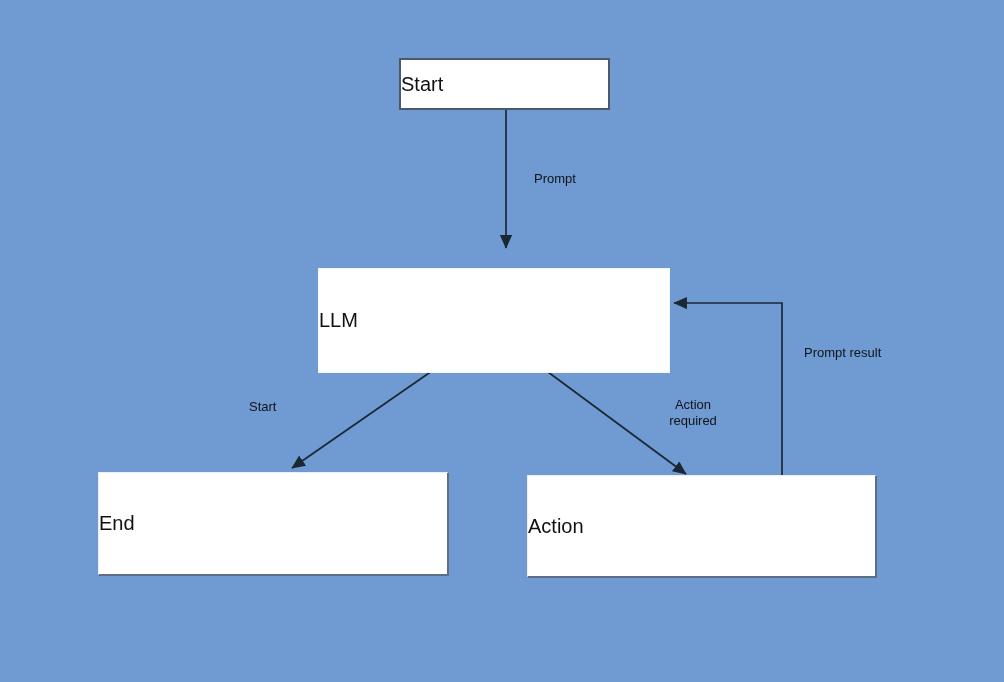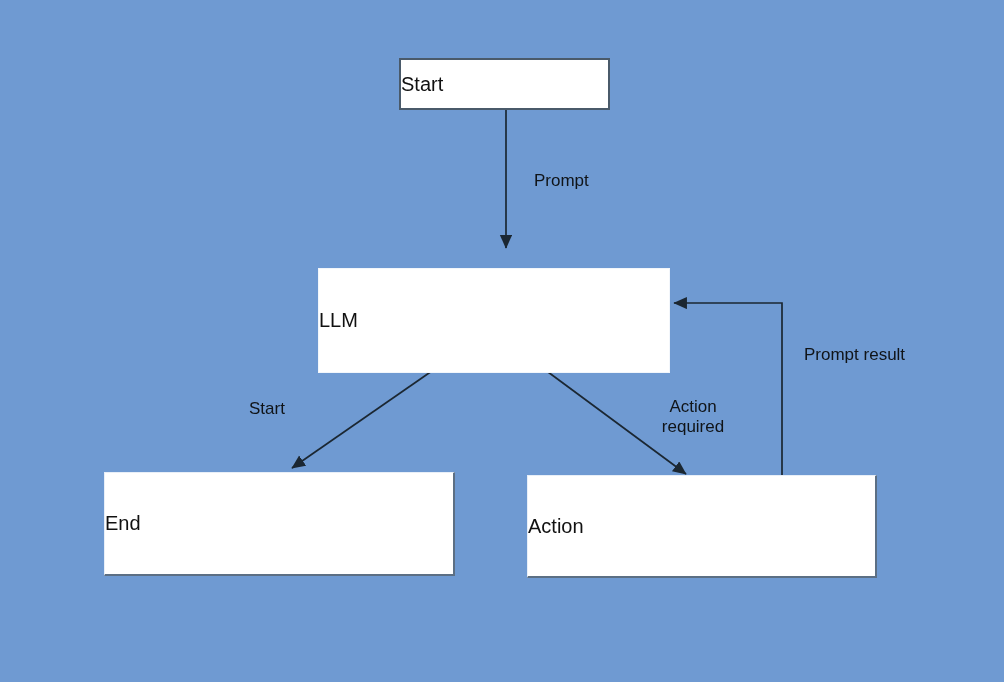--- a/index.html
+++ b/index.html
@@ -46,21 +46,21 @@
     border: 2px solid #4a5a6a;
   }
   .node-llm {
     left: 318px;
     top: 268px;
     width: 352px;
     height: 105px;
     border: 1px solid #f2f6fb;
   }
   .node-end {
-    left: 104px;
+    left: 98px;
     top: 472px;
     width: 351px;
     height: 104px;
     border-right: 2px solid #5c6f84;
     border-bottom: 2px solid #5c6f84;
     border-top: 1px solid #e8eff8;
     border-left: 1px solid #e8eff8;
   }
   .node-action {
     left: 527px;
@@ -68,21 +68,21 @@
     width: 350px;
     height: 103px;
     border-right: 2px solid #5c6f84;
     border-bottom: 2px solid #5c6f84;
     border-top: 1px solid #e8eff8;
     border-left: 1px solid #e8eff8;
   }
   .edge-label {
     position: absolute;
     color: #101418;
-    font-size: 17px;
+    font-size: 13px;
     line-height: 1.2;
     text-align: center;
     white-space: pre-line;
     z-index: 4;
   }
   .lbl-prompt  { left: 534px; top: 171px; }
   .lbl-result  { left: 249px; top: 399px; }
   .lbl-actreq  { left: 651px; top: 397px; width: 84px; }
   .lbl-actres  { left: 804px; top: 345px; }
 </style>

